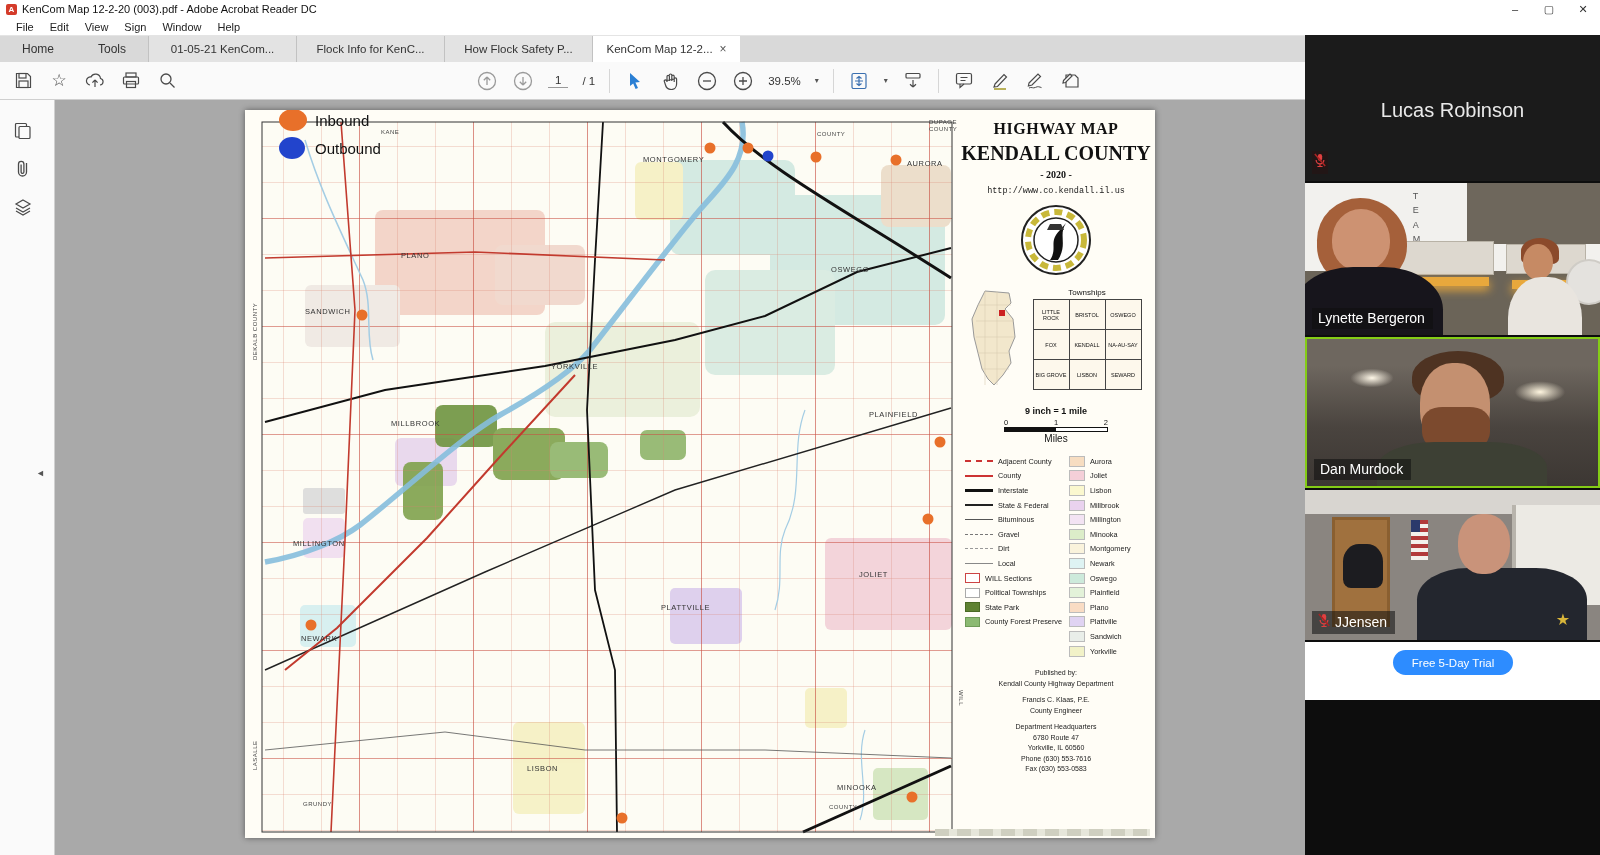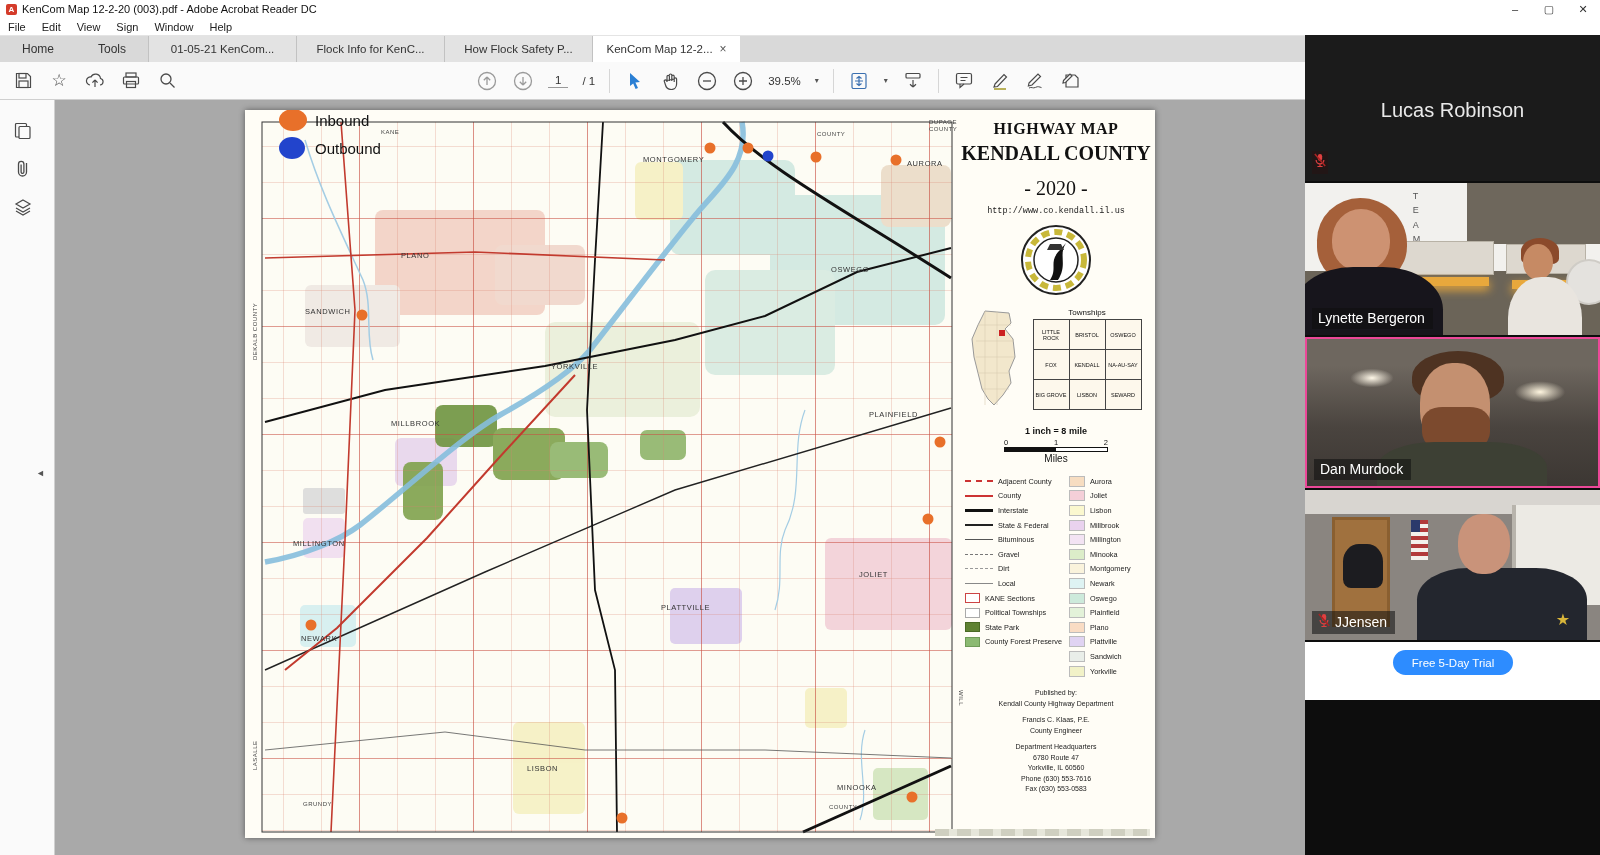--- a/index.html
+++ b/index.html
@@ -7,21 +7,21 @@
               font-family:"Liberation Sans", sans-serif; }
 
   
   #titlebar { position:absolute; left:0; top:0; width:1600px; height:18px; background:#fff;
               display:flex; align-items:center; font-size:11px; color:#111; }
   #acro-icon { width:11px; height:11px; background:#d43b2a; color:#fff; border-radius:2px;
                font-size:8px; font-weight:bold; text-align:center; line-height:11px; margin:0 5px 0 6px; }
   #win-controls { position:absolute; right:0; top:0; height:18px; display:flex; }
   #win-controls span { width:34px; text-align:center; font-size:11px; line-height:18px; color:#333; cursor:default; }
   #menubar { position:absolute; left:0; top:18px; width:1600px; height:18px; background:#fff;
-             border-bottom:1px solid #e4e4e4; display:flex; align-items:center; font-size:11px; color:#222; }
+             border-bottom:1px solid #e4e4e4; display:flex; align-items:center; font-size:11px; color:#222;padding-left:8px; }
   #menubar span { padding:0 8px; }
   #tabbar { position:absolute; left:0; top:36px; width:1600px; height:26px; background:#d9d9d9;
             display:flex; align-items:flex-end; font-size:12px; color:#333; }
   .apptab { padding:5px 22px 6px; }
   .doctab { width:148px; height:26px; background:#e3e3e3; border-left:1px solid #c2c2c2;
             display:flex; align-items:center; justify-content:center; font-size:11.5px;
             white-space:nowrap; overflow:hidden; }
   .doctab.active { background:#fff; border-left:1px solid #c2c2c2; }
   .doctab .x { margin-left:7px; color:#555; font-size:12px; }
   #toolbar { position:absolute; left:0; top:62px; width:1600px; height:38px; background:#fafafa;
@@ -44,21 +44,21 @@
   #collapse-arrow { position:absolute; left:36px; top:468px; font-size:9px; color:#555; }
 
   
   #pdf-page { position:absolute; left:245px; top:110px; width:910px; height:728px; background:#fffdf6;
               box-shadow:0 0 6px rgba(0,0,0,.45); }
   #mapsvg { position:absolute; left:0; top:0; }
   #rightcol { position:absolute; left:712px; top:0; width:198px; height:728px;
               font-family:"Liberation Serif", serif; color:#111; text-align:center; }
   .t1 { font-size:16px; font-weight:bold; margin-top:10px; letter-spacing:.5px; }
   .t2 { font-size:20px; font-weight:bold; margin-top:4px; }
-  .t3 { font-size:20px; font-weight:normal; margin-top:12px; }
+  .t3 { font-size:10px; font-weight:bold; margin-top:4px; }
   .turl { font-size:8.5px; margin-top:6px; font-family:Liberation Mono, monospace; color:#222; }
   #seal { margin:8px auto 0; width:72px; height:72px; }
   #inset-row { display:flex; margin-top:8px; padding:0 6px; align-items:flex-start; }
   #il-shape { width:62px; height:112px; }
   #twn { flex:1; }
   #twn-label { font-size:8px; font-family:"Liberation Sans",sans-serif; margin-bottom:2px; }
   #twn-grid { border-collapse:collapse; margin:0 auto; }
   #twn-grid td { border:1px solid #444; width:36px; height:30px; font-size:5.5px;
                  font-family:"Liberation Sans",sans-serif; background:#fdf8ec; text-align:center; }
   #scale { margin-top:6px; font-family:"Liberation Sans",sans-serif; }
@@ -98,21 +98,21 @@
   
   text { font-family:"Liberation Sans",sans-serif; }
   .city { font-size:7.5px; fill:#333; letter-spacing:.6px; }
   .edge { font-size:6px; fill:#444; letter-spacing:.5px; }
   .annot { font-size:15px; fill:#111; font-weight:500; }
 
   
   #meeting { position:absolute; left:1305px; top:35px; width:295px; height:820px; background:#0d0d0d; }
   .tile { position:relative; width:295px; overflow:hidden; background:#1b1b1b; }
   .tile + .tile { margin-top:2px; }
-  .tile.active { border:2px solid #ec4899; }
+  .tile.active { border:2px solid #84cc16; }
   .namebar { position:absolute; left:7px; bottom:6px; display:flex; align-items:center; gap:5px;
              background:rgba(15,15,15,.55); color:#fff; padding:2px 8px 3px 6px; font-size:14px; }
   .center-name { position:absolute; left:0; right:0; top:44%; text-align:center; color:#e9e9e9; font-size:20px; }
   .corner-mic { position:absolute; left:7px; bottom:7px; background:rgba(40,20,20,.6); padding:2px; }
   .scene { position:absolute; inset:0; }
   
   .ly-wall { position:absolute; inset:0; background:linear-gradient(#f2f1ee 58%, #6b6458 58%); }
   .ly-wall2 { position:absolute; left:55%; top:0; right:0; height:40%; background:#6e675c; }
   .ly-cab { position:absolute; background:#ddd8cf; border:1px solid #b8b2a6; }
   .ly-glow { position:absolute; height:9px; background:#e8a83c; box-shadow:0 4px 10px #e8a83c; }
@@ -486,21 +486,21 @@
             <td>BIG GROVE</td>
                 <td>LISBON</td>
                 <td>SEWARD</td>
           </tr>
         </tbody>
           </table>
       </div>
     </div>
 
     <div id="scale">
-      <div id="scale-equiv">1 inch = 8 mile</div>
+      <div id="scale-equiv">9 inch = 1 mile</div>
       <div id="scale-ticks">
         <span>0</span>
           <span>1</span>
           <span>2</span>
       </div>
       <div id="scale-bar">
           <span class="b1"></span>
           <span class="b2"></span>
         </div>
       <div id="scale-unit">Miles</div>
@@ -535,21 +535,21 @@
         <div class="lgrow">
             <span class="ln drt"></span>
             <span class="lbl">Dirt</span>
           </div>
         <div class="lgrow">
             <span class="ln loc"></span>
             <span class="lbl">Local</span>
           </div>
         <div class="lgrow">
             <span class="bx plss"></span>
-            <span class="lbl">KANE Sections</span>
+            <span class="lbl">WILL Sections</span>
           </div>
         <div class="lgrow">
             <span class="bx"></span>
             <span class="lbl">Political Townships</span>
           </div>
         <div class="lgrow">
             <span class="bx spark"></span>
             <span class="lbl">State Park</span>
           </div>
         <div class="lgrow">

